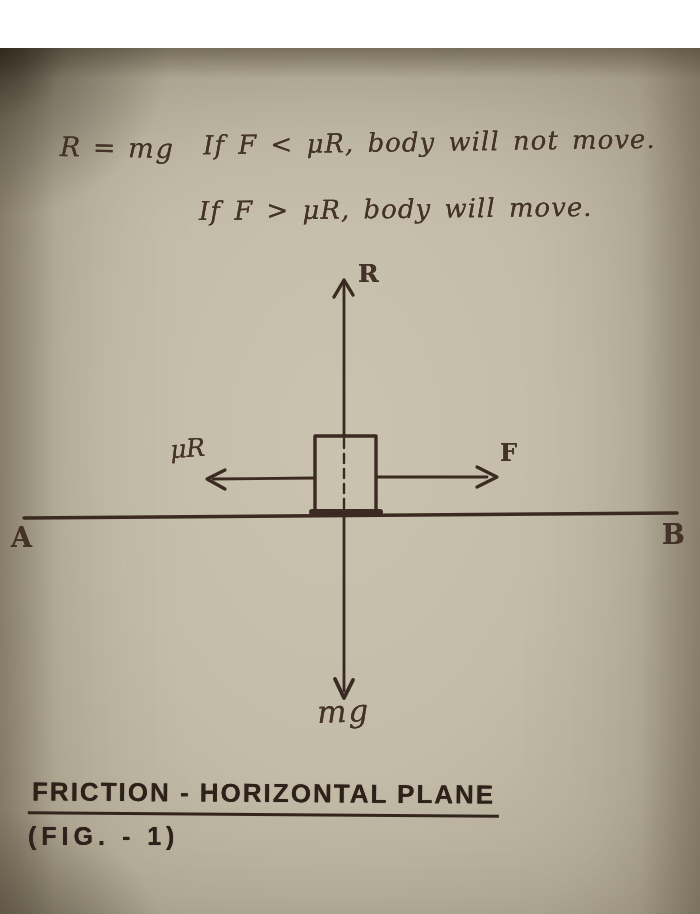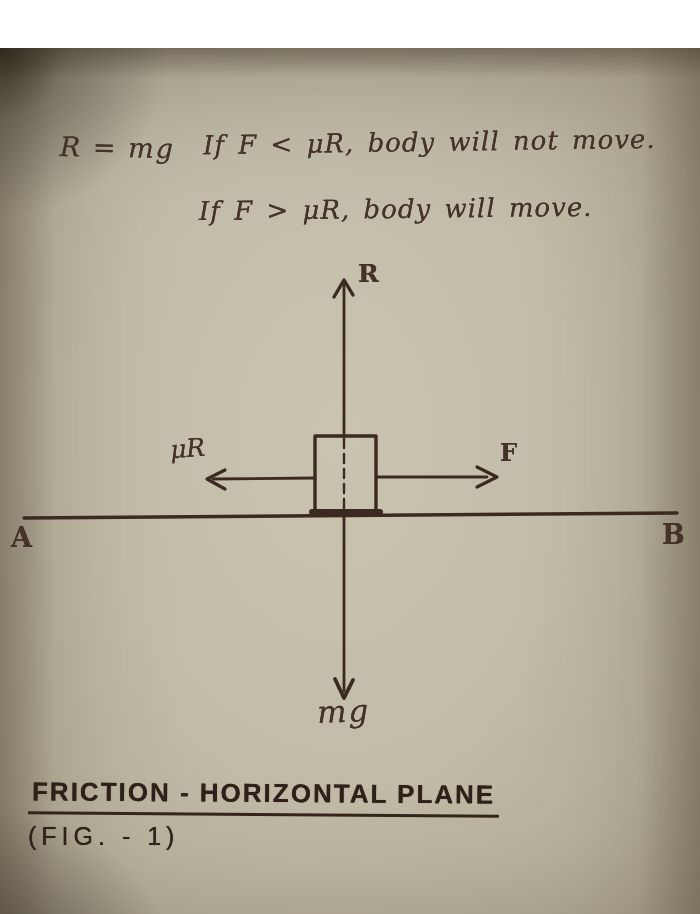--- a/index.html
+++ b/index.html
@@ -46,21 +46,21 @@
     display:inline-block;
     font-size:26px; font-weight:bold; letter-spacing:2px;
     padding:0 4px 4px 4px;
     border-bottom:3px solid #33241c;
     transform:rotate(0.4deg);
     text-shadow:0 0 0.7px #2e211a;
     white-space:nowrap;
   }
   .caption-sub{
     margin-top:6px;
-    font-size:25px; font-weight:normal; letter-spacing:5px;
+    font-size:25px; font-weight:bold; letter-spacing:5px;
     text-shadow:0 0 0.7px #2e211a;
   }
 </style>
 </head>
 <body>
 
 <div class="page">
 
   <span class="hand notes-eq">R = mg</span>
   <span class="hand notes-l1">If F &lt; μR, body will not move.</span>

